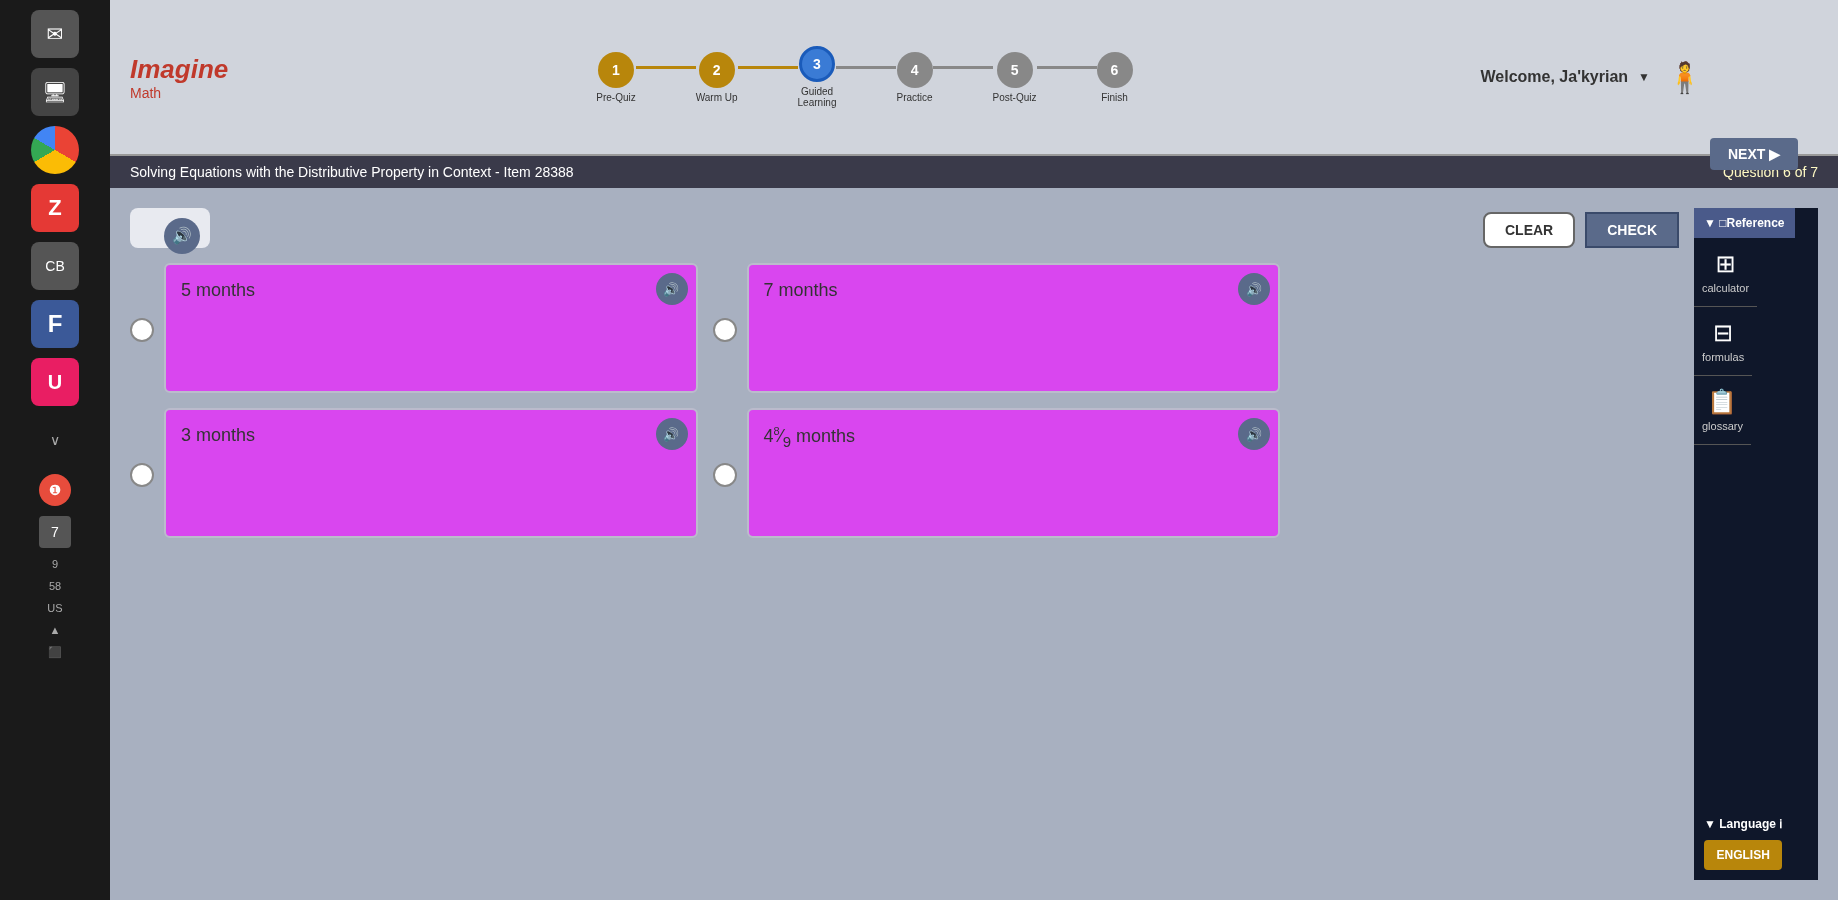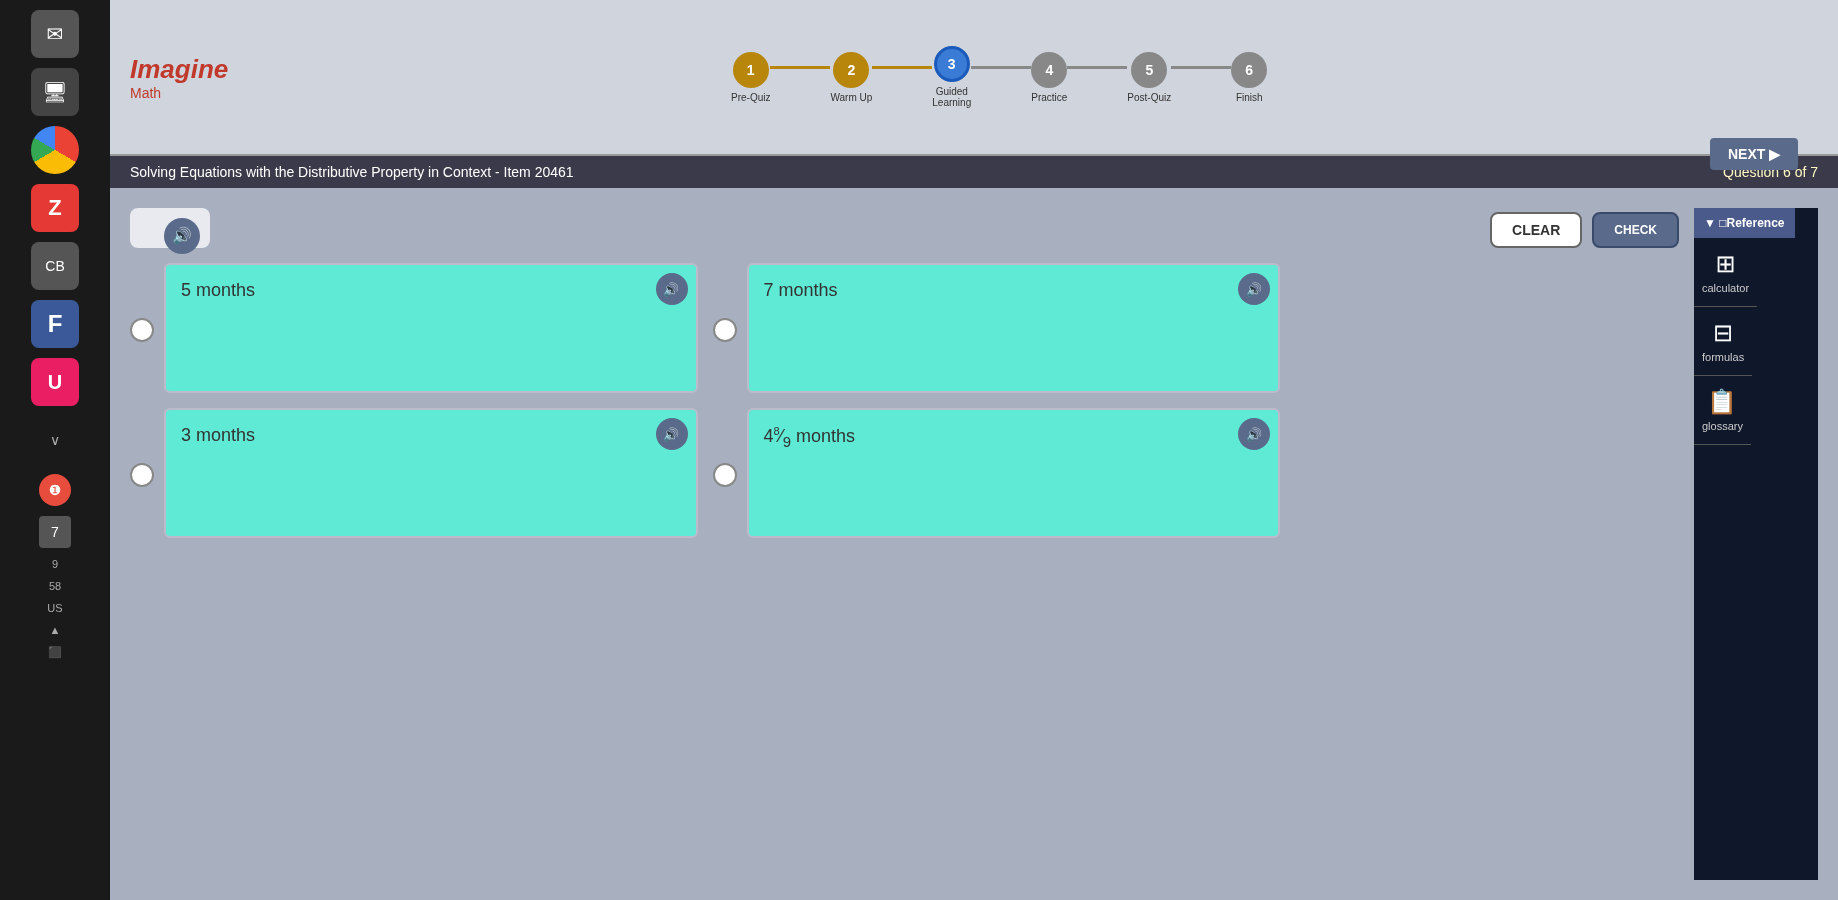--- a/index.html
+++ b/index.html
@@ -218,24 +218,24 @@
       font-size: 14px;
       font-weight: bold;
       cursor: pointer;
       border-radius: 8px;
       color: #333;
     }
     .btn-check {
       background: #5a6a8a;
       border: 2px solid #3a4a6a;
       padding: 8px 20px;
-      font-size: 12px;
-      font-weight: bold;
-      cursor: pointer;
-      border-radius: 8px;
+      font-size: 14px;
+      font-weight: bold;
+      cursor: pointer;
+      border-radius: 0;
       color: white;
       text-align: right;
     }
 
     
     .choices-grid {
       display: grid;
       grid-template-columns: 1fr 1fr;
       gap: 15px;
       max-width: 1150px;
@@ -250,21 +250,21 @@
       height: 24px;
       border-radius: 50%;
       border: 2px solid #888;
       background: white;
       flex-shrink: 0;
       margin-top: 55px;
       cursor: pointer;
     }
     .choice-box {
       flex: 1;
-      background: #5eead4;
+      background: #d946ef;
       border-radius: 6px;
       min-height: 130px;
       padding: 15px 50px 15px 15px;
       position: relative;
       font-size: 18px;
       color: #333;
       font-weight: 500;
       display: flex;
       align-items: flex-start;
       border: 2px solid #bbc;
@@ -431,26 +431,31 @@
         <div class="step-label">Post-Quiz</div>
       </div>
       <div class="step-line"></div>
 
       <div class="progress-step">
         <div class="step-circle inactive">6</div>
         <div class="step-label">Finish</div>
       </div>
     </div>
 
+    <div class="welcome">
+      <span class="welcome-text">Welcome, Ja'kyrian</span>
+      <span style="font-size:12px;color:#333;">▼</span>
+      <div class="avatar">🧍</div>
+    </div>
 
     <button class="next-btn" style="position:relative;transform:none;margin-left:20px;">NEXT ▶</button>
   </div>
 
   <div class="subtitle-bar">
-    <span>Solving Equations with the Distributive Property in Context - Item 20461</span>
+    <span>Solving Equations with the Distributive Property in Context - Item 28388</span>
     <span class="question-count">Question 6 of 7</span>
   </div>
 
   <div class="content">
     <div class="quiz-area">
 
       <div style="display:flex;gap:20px;align-items:flex-start;">
 
         <div class="question-box">
           <div class="question-audio">🔊</div>
@@ -509,16 +514,22 @@
       </div>
       <div class="sidebar-tool">
         <div class="sidebar-tool-icon">⊟</div>
         <div class="sidebar-tool-label">formulas</div>
       </div>
       <div class="sidebar-tool">
         <div class="sidebar-tool-icon">📋</div>
         <div class="sidebar-tool-label">glossary</div>
       </div>
 
+      <div class="language-section">
+        <div class="language-header">
+          <span>▼ Language ℹ</span>
+        </div>
+        <button class="language-btn">ENGLISH</button>
+      </div>
     </div>
 
   </div>
 </div>
 
 </body></html>

